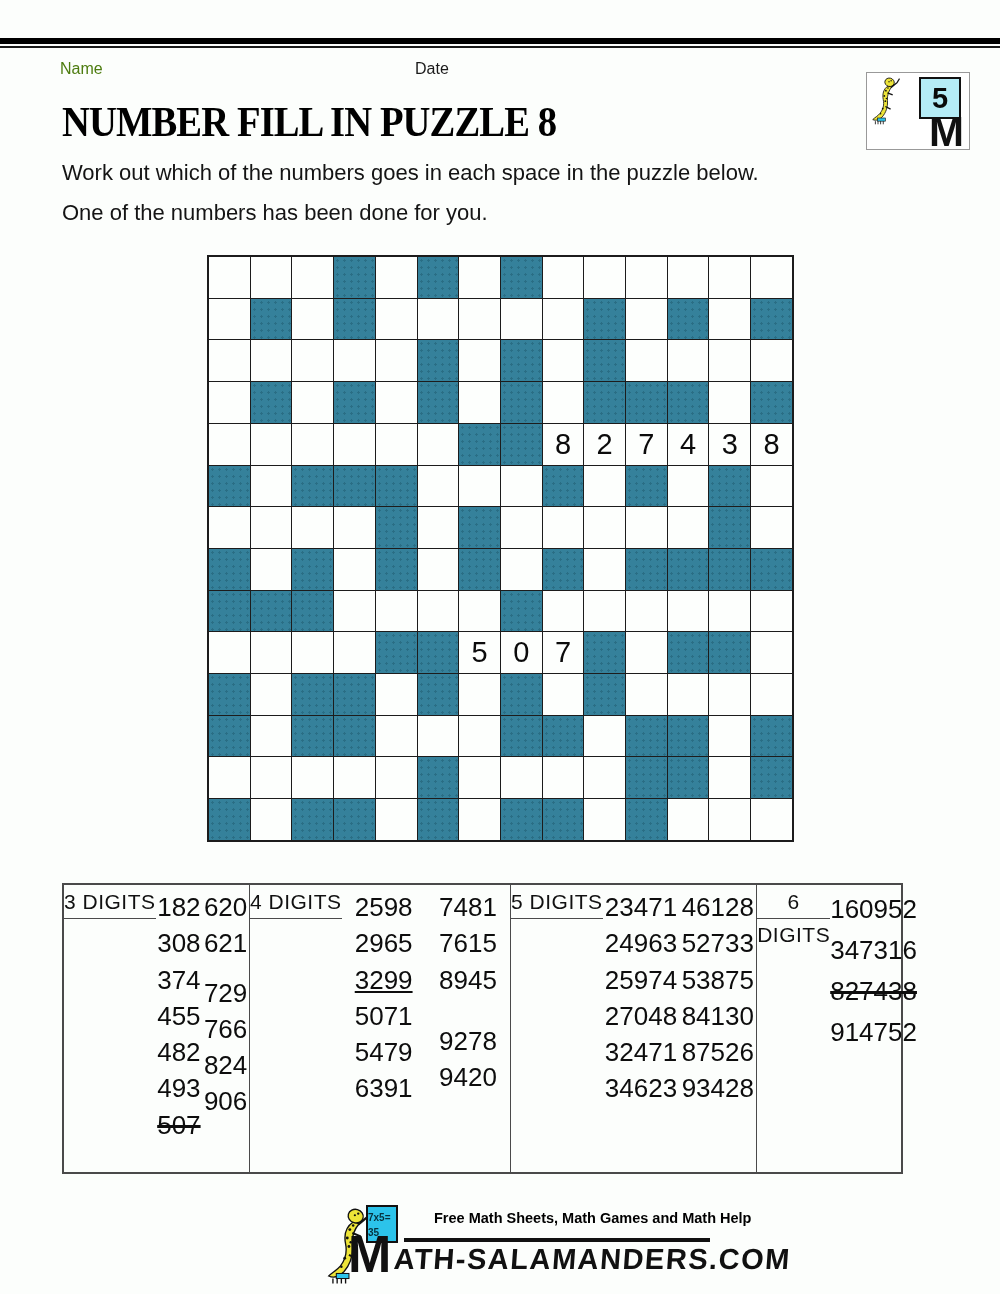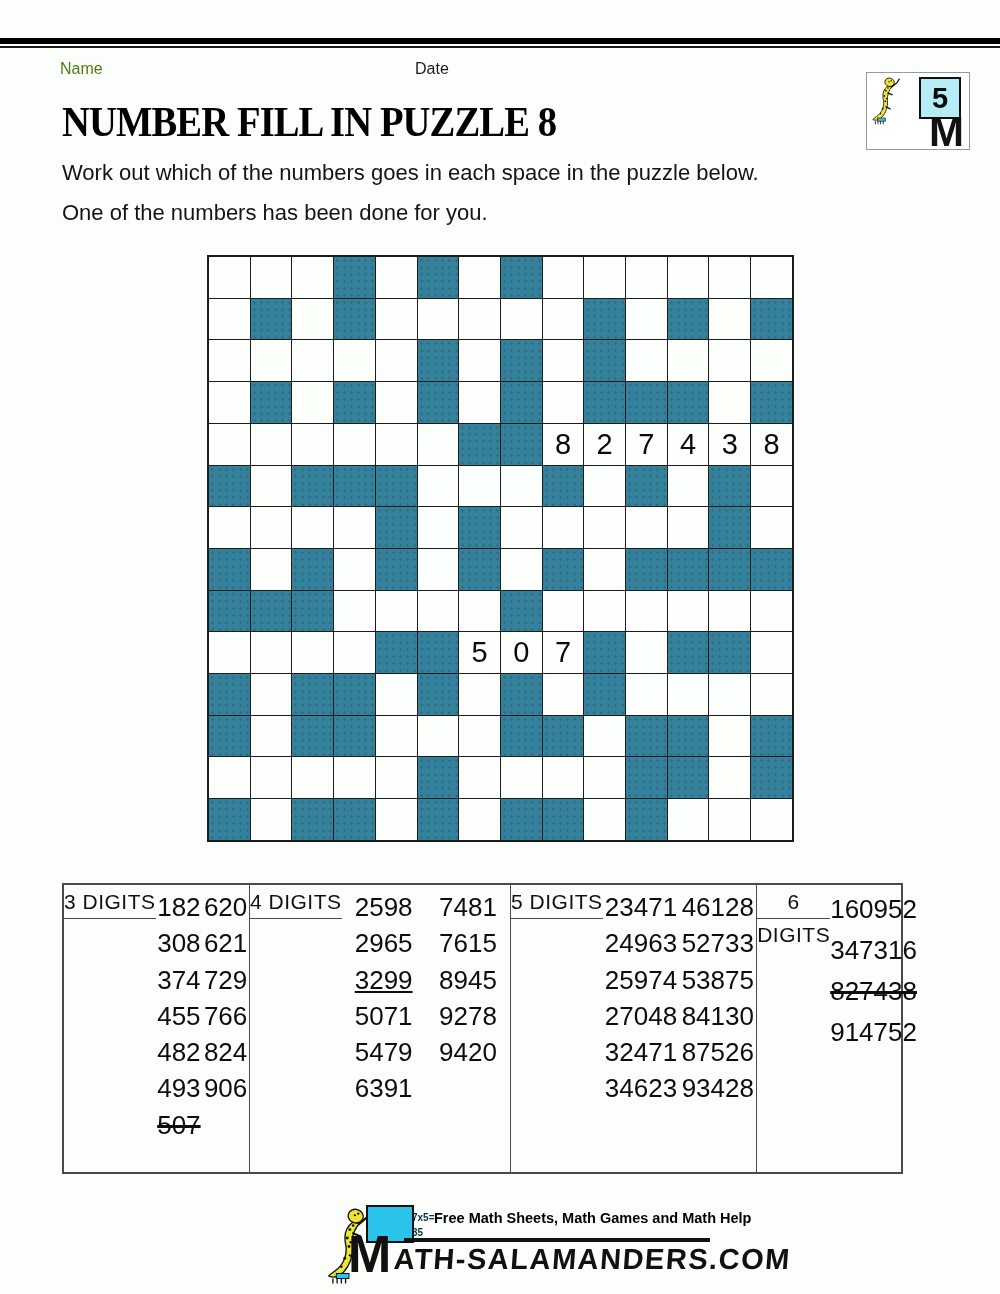--- a/index.html
+++ b/index.html
@@ -54,21 +54,21 @@
   .num.struck{text-decoration:line-through;text-decoration-thickness:2.5px;}
 
   
   .f-tagline{position:absolute;left:418px;top:1210px;font-size:14.5px;font-weight:bold;color:#000000;margin-left:16px;}
   .f-rule{position:absolute;left:404px;top:1238px;width:306px;height:4px;background:#111;}
   .f-m{position:absolute;left:348px;top:1228px;font-size:52px;font-weight:bold;color:#111;line-height:1;}
   .f-site{position:absolute;left:394px;top:1243px;font-size:29px;font-weight:bold;color:#111;
           letter-spacing:1.5px;transform:skewX(-4deg);white-space:nowrap;}
   .f-card{position:absolute;left:366px;top:1205px;width:32px;height:38px;background:var(--card-cyan);
           border:2px solid #111;box-sizing:border-box;text-align:left;color:#06323d;
-          font-size:10px;font-weight:bold;line-height:1.5;padding-top:3px;padding-left:44px;}
+          font-size:10px;font-weight:bold;line-height:1.5;padding-top:3px;}
   .f-sal{position:absolute;left:324px;top:1206px;}
 </style>
 </head>
 <body>
 
 <svg width="0" height="0" style="position:absolute">
   <defs>
     <g id="sal-shape">
       <path d="M34,19 C25,25 23,35 25,45 C27,55 25,63 19,71 C15,76 9,79 5,83
                C11,86 18,83 23,78 C30,70 34,59 33,47 C32,37 36,27 41,21 Z" fill="#EDE438" stroke="#111" stroke-width="1.6"></path>
@@ -320,21 +320,21 @@
             <div class="num" style="line-height: 36.3px;">308</div>
             <div class="num" style="line-height: 36.3px;">374</div>
             <div class="num" style="line-height: 36.3px;">455</div>
             <div class="num" style="line-height: 36.3px;">482</div>
             <div class="num" style="line-height: 36.3px;">493</div>
             <div class="num struck" style="line-height: 36.3px;">507</div>
           </div>
           <div class="sublist">
             <div class="num" style="line-height: 36.3px;">620</div>
             <div class="num" style="line-height: 36.3px;">621</div>
-            <div class="num" style="line-height: 36.3px;">729</div>
+            <div class="num" style="line-height: 36.3px; margin-top: 13px;">729</div>
             <div class="num" style="line-height: 36.3px;">766</div>
             <div class="num" style="line-height: 36.3px;">824</div>
             <div class="num" style="line-height: 36.3px;">906</div>
           </div>
         </div>
       </div>
       <div class="clue-col" style="width: 31.2%;">
         <div class="clue-header">4 DIGITS</div>
         <div class="clue-body">
           <div class="sublist">
@@ -342,21 +342,21 @@
             <div class="num" style="line-height: 36.3px;">2965</div>
             <div class="num" style="line-height: 36.3px; text-decoration: underline;">3299</div>
             <div class="num" style="line-height: 36.3px;">5071</div>
             <div class="num" style="line-height: 36.3px;">5479</div>
             <div class="num" style="line-height: 36.3px;">6391</div>
           </div>
           <div class="sublist">
             <div class="num" style="line-height: 36.3px;">7481</div>
             <div class="num" style="line-height: 36.3px;">7615</div>
             <div class="num" style="line-height: 36.3px;">8945</div>
-            <div class="num" style="line-height: 36.3px;">9278</div>
+            <div class="num" style="line-height: 36.3px; margin-top: 25px;">9278</div>
             <div class="num" style="line-height: 36.3px;">9420</div>
           </div>
         </div>
       </div>
       <div class="clue-col" style="width: 29.4%;">
         <div class="clue-header">5 DIGITS</div>
         <div class="clue-body">
           <div class="sublist">
             <div class="num" style="line-height: 36.3px;">23471</div>
             <div class="num" style="line-height: 36.3px;">24963</div>

